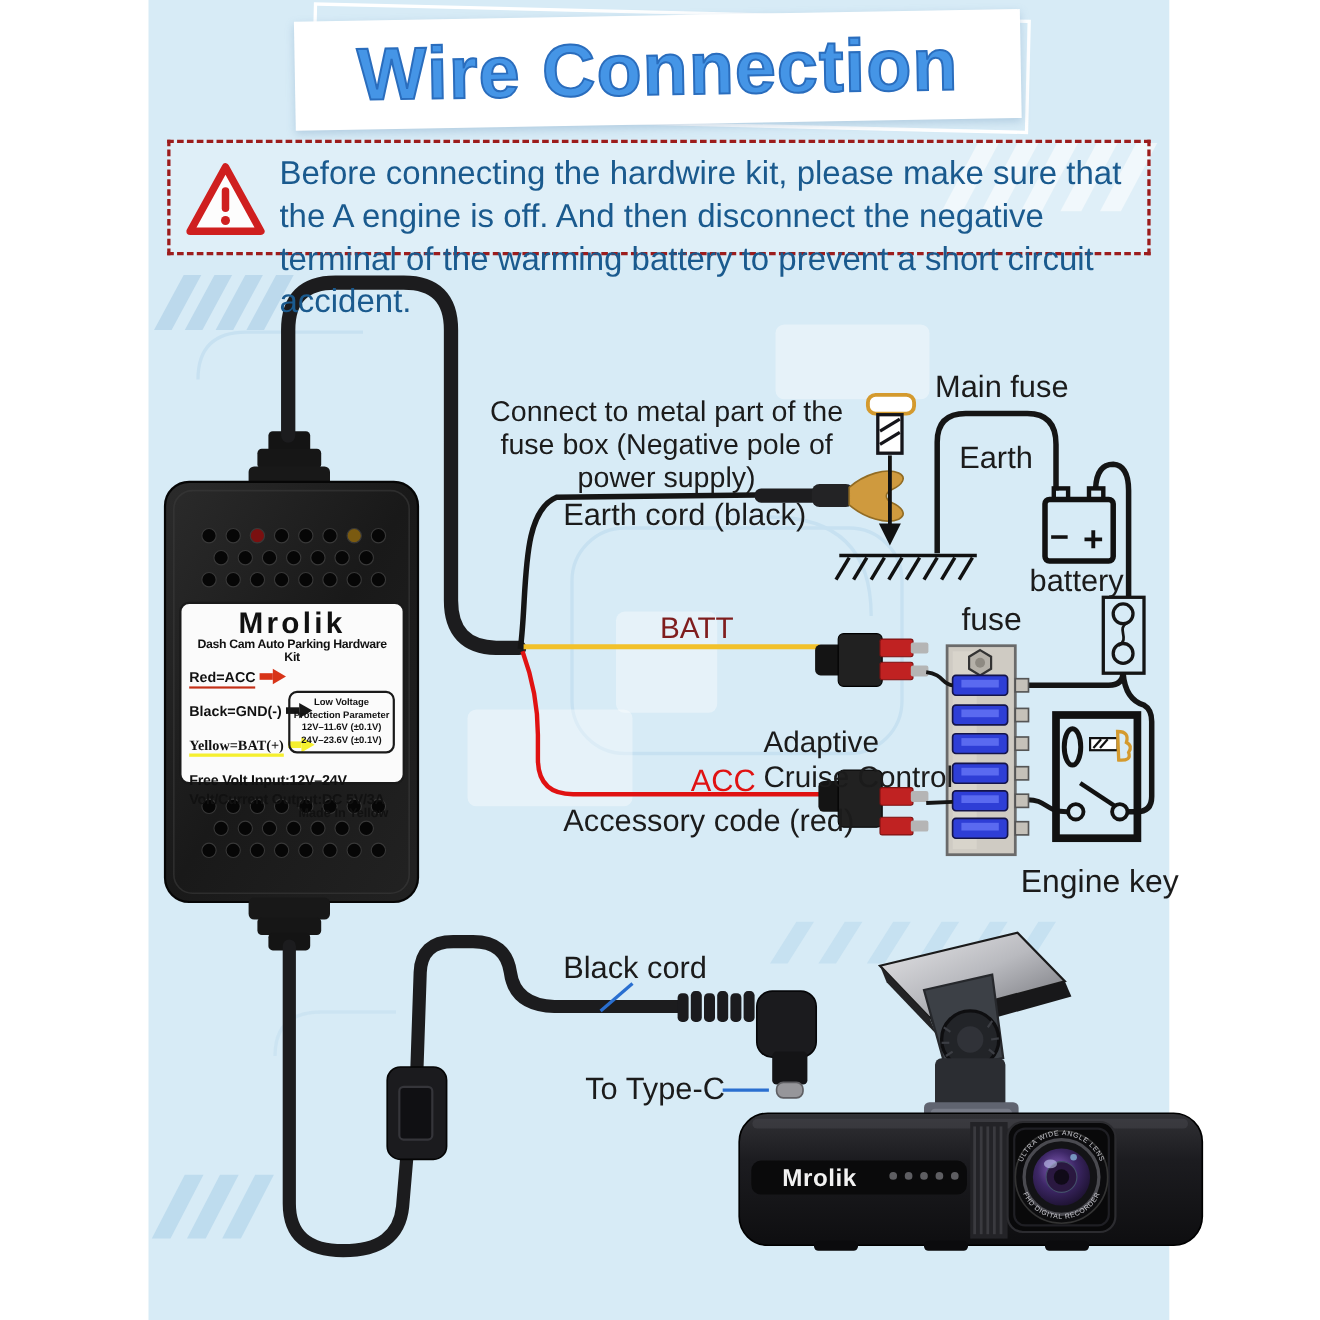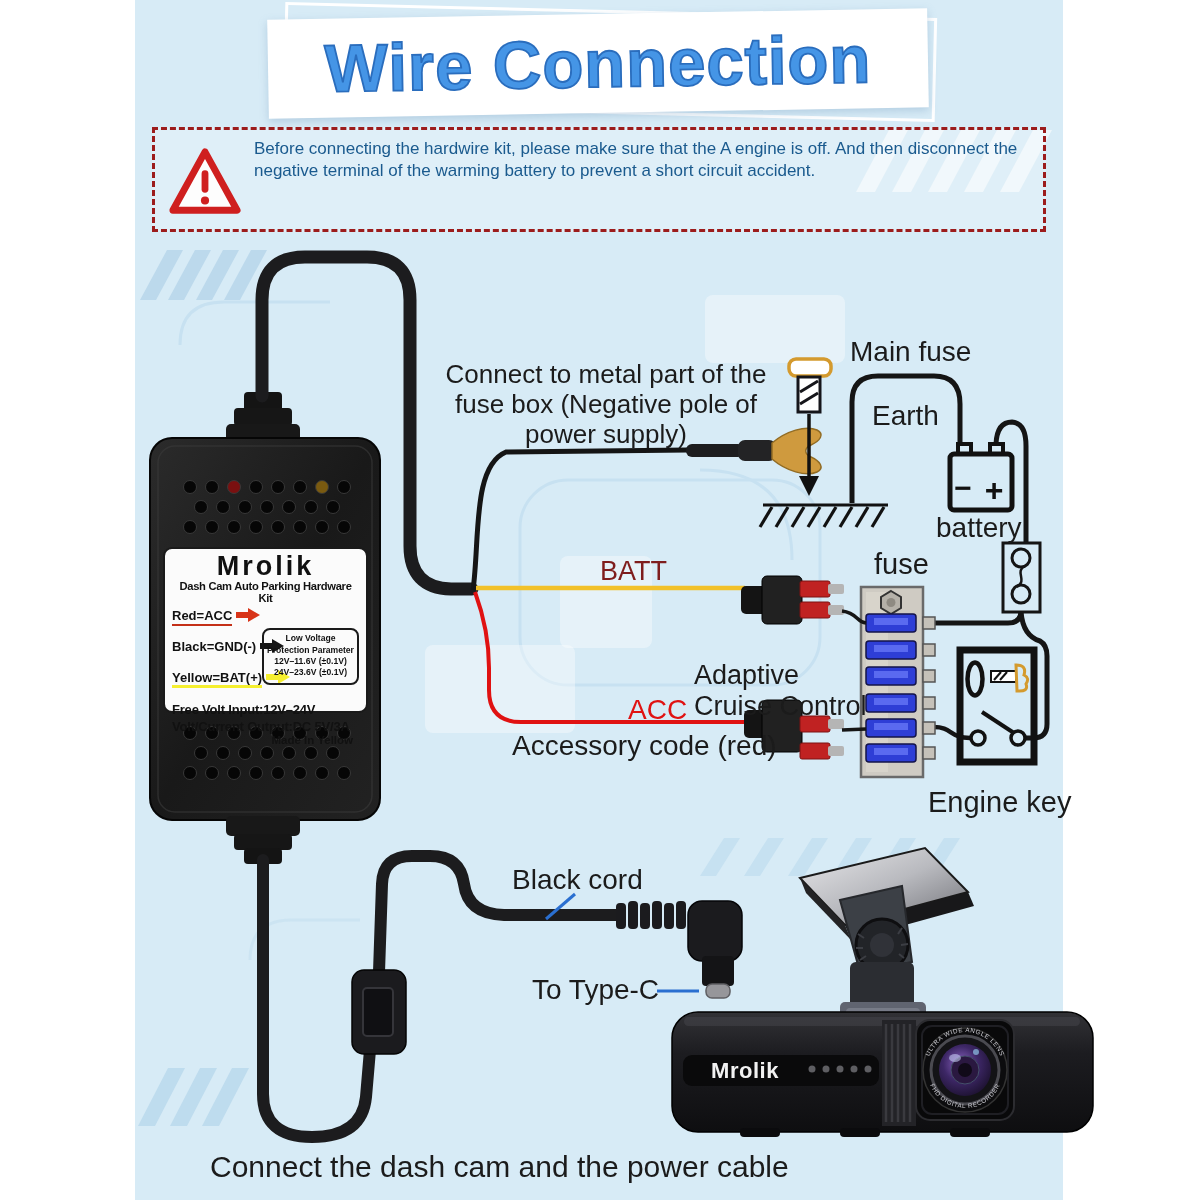--- a/index.html
+++ b/index.html
@@ -13,21 +13,21 @@
   .title-back{position:absolute;left:284px;top:10px;width:646px;height:98px;border:3px solid #ffffff;
               transform:rotate(1.4deg);background:transparent;}
   .title-front{position:absolute;left:268px;top:14px;width:660px;height:99px;background:#ffffff;
                transform:rotate(-1deg);box-shadow:0 3px 8px rgba(110,150,185,.35);
                display:flex;align-items:center;justify-content:center;}
   .title-text{font-size:67px;font-weight:bold;color:#4595e6;letter-spacing:1px;
               -webkit-text-stroke:1.8px #2a6dbd;}
   
   .warn-box{position:absolute;left:152px;top:127px;width:894px;height:105px;box-sizing:border-box;
             border:3px dashed #9c1c1c;background:rgba(255,255,255,.22);}
-  .warn-text{position:absolute;left:99px;top:8px;width:782px;font-size:17px;color:#1a5a8e;
+  .warn-text{position:absolute;left:99px;top:8px;width:782px;font-size:30px;color:#1a5a8e;
              line-height:1.3;}
   .warn-icon{position:absolute;left:13px;top:14px;}
   
   .kit-label{position:absolute;left:163px;top:547px;width:205px;height:166px;box-sizing:border-box;
              background:#fbfbfb;border:2px solid #1a1a1a;border-radius:9px;padding:3px 7px 2px 7px;
              color:#111;}
   .kit-brand{text-align:center;font-size:27px;font-weight:bold;letter-spacing:3px;line-height:1.05;}
   .kit-sub{text-align:center;font-size:11.2px;font-weight:bold;letter-spacing:-0.3px;margin-top:0px;}
   .kit-rows{position:relative;height:92px;margin-top:4px;}
   .kit-row{position:absolute;left:0;font-size:13px;font-weight:bold;}
@@ -415,44 +415,44 @@
   <div class="kit-label">
     <div class="kit-brand">Mrolik</div>
     <div class="kit-sub">Dash Cam Auto Parking Hardware Kit</div>
     <div class="kit-rows">
       <div class="kit-row" style="top:0;">
         <span class="u-red">Red=ACC</span><span class="barrow"><span class="shaft" style="background:#d83418;"></span><span class="head" style="border-left:12px solid #d83418;"></span></span>
       </div>
       <div class="kit-row" style="top:31px;">
         <span>Black=GND(-)</span><span class="barrow"><span class="shaft" style="background:#161616;"></span><span class="head" style="border-left:12px solid #161616;"></span></span>
       </div>
-      <div class="kit-row" style="top:62px;">
+      <div class="kit-row" style="top:62px;font-family:Liberation Serif, serif;">
         <span class="u-yel">Yellow=BAT(+)</span><span class="barrow"><span class="shaft" style="background:#f5ef2f;"></span><span class="head" style="border-left:12px solid #f5ef2f;"></span></span>
       </div>
       <div class="prot-box">
         <div>Low  Voltage</div>
         <div>Protection Parameter</div>
         <div>12V–11.6V (±0.1V)</div>
         <div>24V–23.6V (±0.1V)</div>
       </div>
     </div>
     <div class="kit-line">Free Volt Input:12V–24V</div>
     <div class="kit-line">Volt/Current Output:DC 5V/3A</div>
     <div class="kit-origin">Made In Yellow</div>
   </div>
 
   <div class="lbl wrap" style="left:438px;top:360px;width:336px;font-size:26px;">Connect to metal part of the fuse box (Negative pole of power supply)</div>
+  <div class="lbl" style="left:512px;top:452px;font-size:28px;">Earth cord (black)</div>
   <div class="lbl" style="left:850px;top:336px;font-size:28px;">Main fuse</div>
   <div class="lbl" style="left:872px;top:400px;font-size:28px;">Earth</div>
   <div class="lbl" style="left:936px;top:512px;font-size:28px;">battery</div>
   <div class="lbl" style="left:874px;top:548px;font-size:29px;">fuse</div>
   <div class="lbl" style="left:600px;top:556px;font-size:27px;color:#7f1d1d;">BATT</div>
   <div class="lbl" style="left:694px;top:660px;font-size:27px;">
     <div>Adaptive</div>
     <div>Cruise Control</div>
   </div>
   <div class="lbl" style="left:606px;top:694px;font-size:28px;color:#e01212;margin-left:22px;">ACC</div>
   <div class="lbl" style="left:512px;top:730px;font-size:28px;">Accessory code (red)</div>
   <div class="lbl" style="left:928px;top:786px;font-size:29px;">Engine key</div>
   <div class="lbl" style="left:512px;top:864px;font-size:28px;">Black cord</div>
   <div class="lbl" style="left:532px;top:974px;font-size:28px;">To Type-C</div>
-  <div class="lbl" style="left:210px;top:1150px;font-size:30px;">Connect the dash cam and the power cable</div>
 </div>
 
 </body></html>

